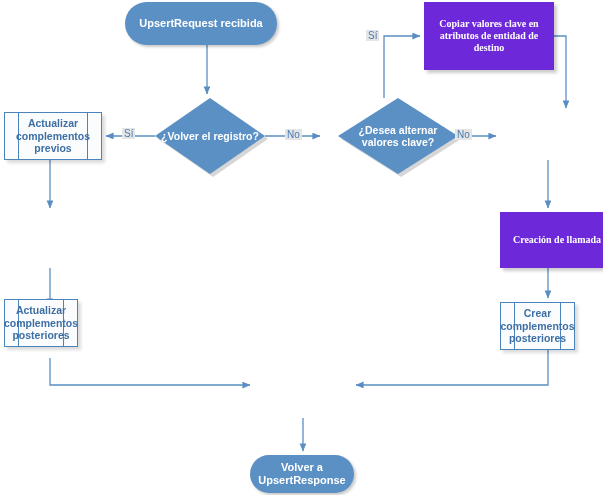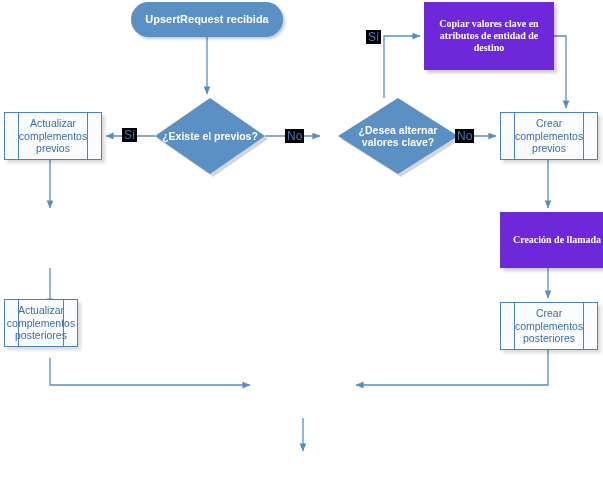--- a/index.html
+++ b/index.html
@@ -59,21 +59,21 @@
   }
   .node.process .inner {
     padding: 0 6px;
   }
   
   .node.predefined {
     background: #fbfcfd;
     border: 1.5px solid #4a84bb;
     color: #3d6fa5;
     font-size: 10.5px;
-    font-weight: normal;
+    font-weight: bold;
     box-shadow: 3px 3px 3px rgba(0,0,0,0.14);
   }
   .node.predefined .bar {
     position: absolute;
     top: 0;
     bottom: 0;
     width: 0;
     border-left: 1.5px solid #4a84bb;
   }
   .node.predefined .bar.left  { left: 13px; }
@@ -105,23 +105,23 @@
     z-index: 0;
   }
   .node.decision .inner {
     position: relative;
     z-index: 2;
     padding: 0 6px;
   }
   
   .edge-label {
     position: absolute;
-    font-size: 12px;
+    font-size: 10px;
     color: #4a7ab0;
-    background: #000000;
+    background: #e5e5e5;
     padding: 0 2px;
     z-index: 4;
     white-space: nowrap;
   }
 </style>
 </head>
 <body>
 
 <div id="canvas">
 
@@ -154,69 +154,67 @@
       <path d="M548,268 L548,298" marker-end="url(#ah)"></path>
       
       <path d="M50,358 L50,385 L250,385" marker-end="url(#ah)"></path>
       
       <path d="M548,350 L548,385 L356,385" marker-end="url(#ah)"></path>
       
       <path d="M303,418 L303,451" marker-end="url(#ah)"></path>
     </g>
   </svg>
 
-  <div class="node terminator" style="left:131px; top:2px; width:152px; height:35px;">
+  <div class="node terminator" style="left:125px; top:2px; width:152px; height:43px;">
     <span class="inner">UpsertRequest recibida</span>
   </div>
 
   <div class="node process" style="left:424px; top:2px; width:130px; height:68px;">
     <span class="inner">Copiar valores clave en atributos de entidad de destino</span>
   </div>
 
   <div class="node decision" style="left:155px; top:98px; width:110px; height:76px;">
     <span class="dia-shadow"></span>
     <span class="dia"></span>
-    <span class="inner">¿Existe el previos?</span>
+    <span class="inner">¿Volver el registro?</span>
   </div>
 
   <div class="node decision" style="left:338px; top:98px; width:120px; height:76px;">
     <span class="dia-shadow"></span>
     <span class="dia"></span>
     <span class="inner">¿Desea alternar valores clave?</span>
   </div>
 
   <div class="node predefined" style="left:4px; top:112px; width:98px; height:48px;">
     <span class="bar left"></span>
     <span class="bar right"></span>
     <span class="inner">Actualizar complementos previos</span>
   </div>
 
-  <div class="node predefined" style="left:500px; top:112px; width:98px; height:48px;">
-    <span class="bar left"></span>
-    <span class="bar right"></span>
-    <span class="inner">Crear complementos previos</span>
-  </div>
 
 
   <div class="node process" style="left:500px; top:212px; width:114px; height:56px;">
     <span class="inner">Creación de llamada</span>
   </div>
 
   <div class="node predefined" style="left:4px; top:299px; width:74px; height:48px;">
     <span class="bar left"></span>
     <span class="bar right"></span>
     <span class="inner">Actualizar complementos posteriores</span>
   </div>
 
-  <div class="node predefined" style="left:500px; top:302px; width:98px; height:48px;">
+  <div class="node predefined" style="left:500px; top:302px; width:75px; height:48px;">
     <span class="bar left"></span>
     <span class="bar right"></span>
     <span class="inner">Crear complementos posteriores</span>
   </div>
 
 
+  <div class="node terminator" style="left:250px; top:455px; width:104px; height:38px;">
+    <span class="inner">Volver a UpsertResponse</span>
+  </div>
 
   <div class="edge-label" style="left:122px; top:128px;">Sí</div>
   <div class="edge-label" style="left:285px; top:129px;">No</div>
   <div class="edge-label" style="left:366px; top:30px;">Sí</div>
   <div class="edge-label" style="left:455px; top:129px;">No</div>
 
 </div>
 
 </body></html>

